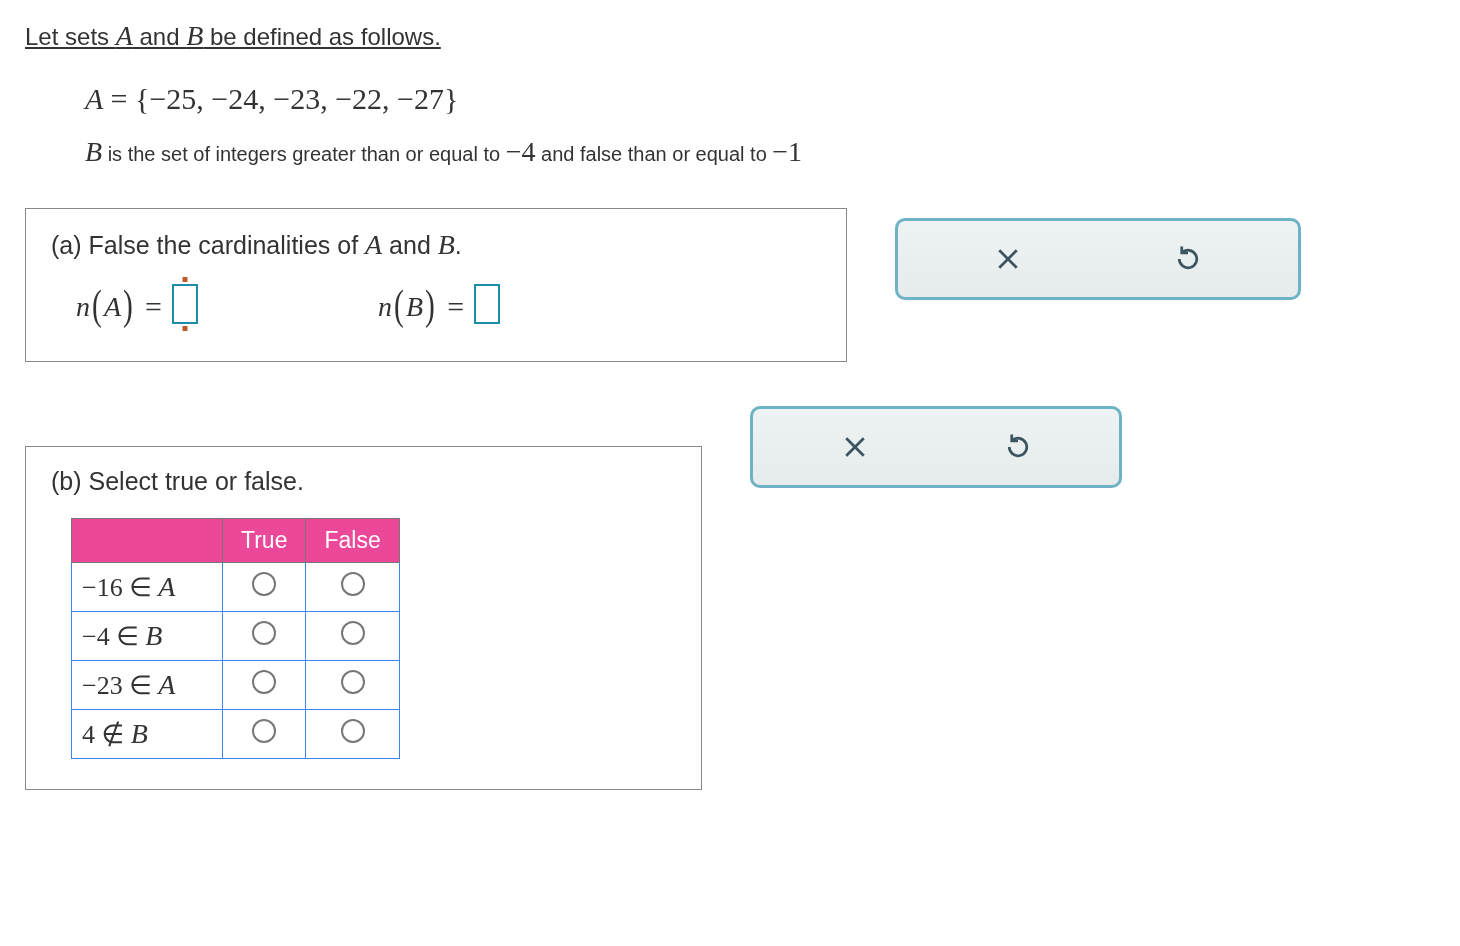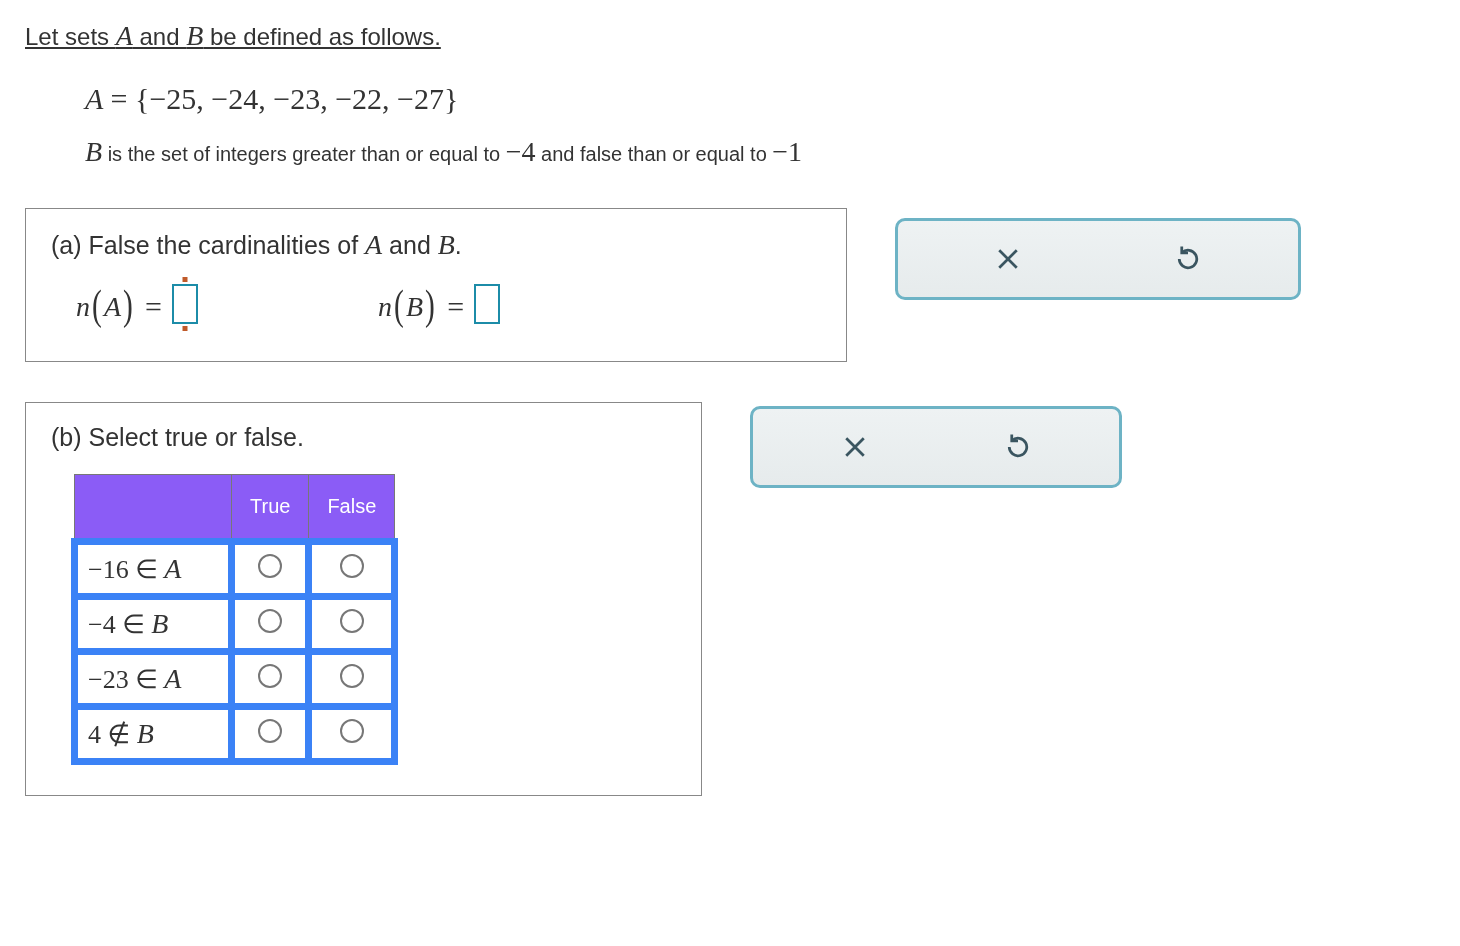--- a/index.html
+++ b/index.html
@@ -24,21 +24,21 @@
     align-items: flex-start;
     margin-bottom: 40px;
     gap: 48px;
   }
   .part-box {
     border: 1.5px solid #888;
     padding: 20px 25px 30px 25px;
     background: #fff;
   }
   .part-a-box { width: 770px; }
-  .part-b-box { width: 625px; }
+  .part-b-box { width: 625px; margin-top: 44px; }
 
   .part-label { font-size: 25px; margin-bottom: 22px; }
 
   .cardinality-row {
     display: flex;
     padding-left: 25px;
     gap: 180px;
     font-family: 'Times New Roman', serif;
     font-size: 30px;
   }
@@ -65,29 +65,29 @@
   .answer-box.active::before{ top:-9px; }
   .answer-box.active::after{ bottom:-9px; }
 
   
   table.tf {
     border-collapse: collapse;
     margin-left: 20px;
     font-size: 24px;
   }
   table.tf th {
-    background: #8b5cf6;
+    background: #ec4899;
     color: #fff;
     font-weight: normal;
     border: 1px solid #777;
-    padding: 20px 18px;
-    font-size: 20px;
+    padding: 8px 18px;
+    font-size: 23px;
   }
   table.tf td {
-    border: 7px solid #3b82f6;
+    border: 1px solid #3b82f6;
     padding: 8px 14px;
     text-align: center;
     font-family: 'Times New Roman', serif;
     font-size: 26px;
   }
   table.tf td.stmt { text-align: left; min-width: 130px; padding-left:10px; padding-right:10px;}
   .radio {
     width: 20px; height: 20px;
     border: 2px solid #777;
     border-radius: 50%;

